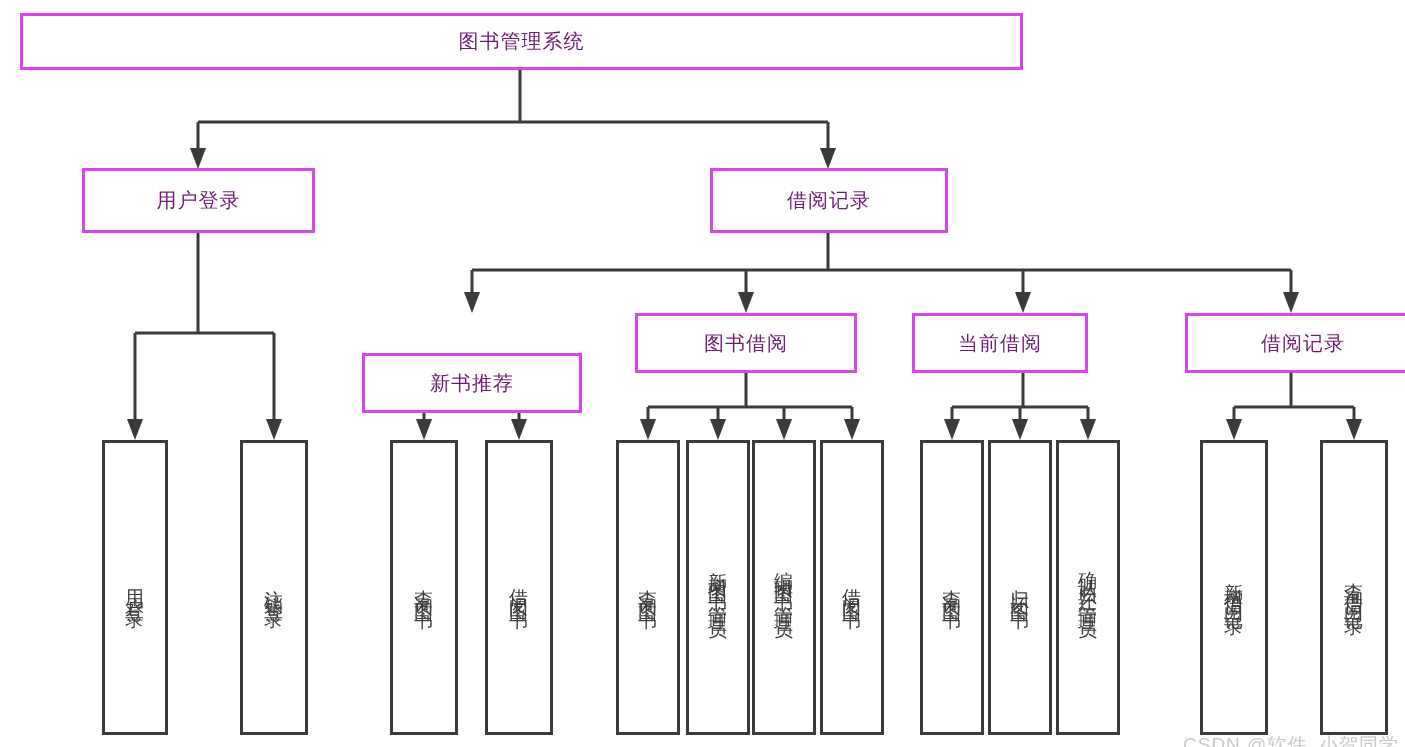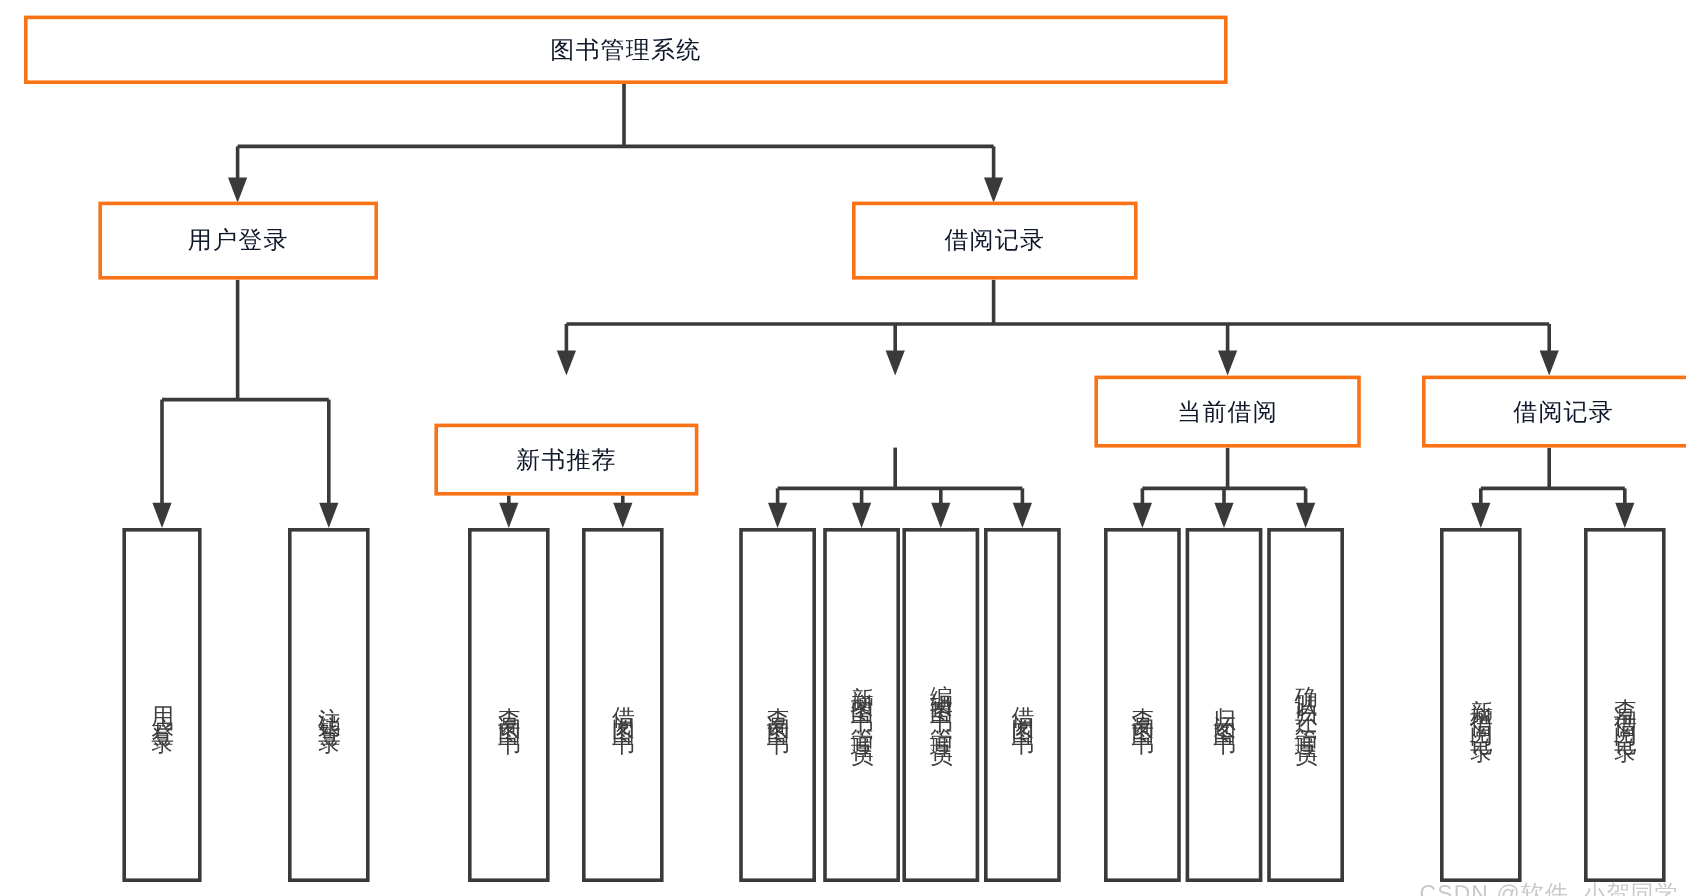--- a/index.html
+++ b/index.html
@@ -19,25 +19,25 @@
     position: absolute;
     left: 0; top: 0;
     width: 1405px;
     height: 747px;
     pointer-events: none;
   }
   .node {
     position: absolute;
     box-sizing: border-box;
     background: #ffffff;
-    border: 3px solid #f97316;
+    border: 3px solid #d946ef;
     display: flex;
     align-items: center;
     justify-content: center;
-    color: #0f172a;
+    color: #701a75;
     font-size: 20px;
     letter-spacing: 1px;
     white-space: nowrap;
   }
   .leaf {
     position: absolute;
     box-sizing: border-box;
     background: #ffffff;
     border: 3px solid #3a3a3a;
     display: flex;
@@ -137,21 +137,22 @@
       <polygon points="1346,419 1362,419 1354,440"></polygon>
     </g>
   </svg>
 
   <div class="node" style="left:20px; top:13px; width:1003px; height:57px;">图书管理系统</div>
 
   <div class="node" style="left:82px; top:168px; width:233px; height:65px;">用户登录</div>
   <div class="node" style="left:710px; top:168px; width:238px; height:65px;">借阅记录</div>
 
   <div class="node" style="left:362px; top:313px; width:220px; height:60px;margin-top:40px;">新书推荐</div>
-  <div class="node" style="left:912px; top:313px; width:222px; height:60px;">当前借阅</div>
+  <div class="node" style="left:635px; top:313px; width:222px; height:60px;">图书借阅</div>
+  <div class="node" style="left:912px; top:313px; width:176px; height:60px;">当前借阅</div>
   <div class="node" style="left:1185px; top:313px; width:236px; height:60px;">借阅记录</div>
 
   <div class="leaf" style="left:102px; top:440px; width:66px; height:295px;">
     <span>用户登录</span>
   </div>
   <div class="leaf" style="left:240px; top:440px; width:68px; height:295px;">
     <span>注销登录</span>
   </div>
 
   <div class="leaf" style="left:390px; top:440px; width:68px; height:295px;">

